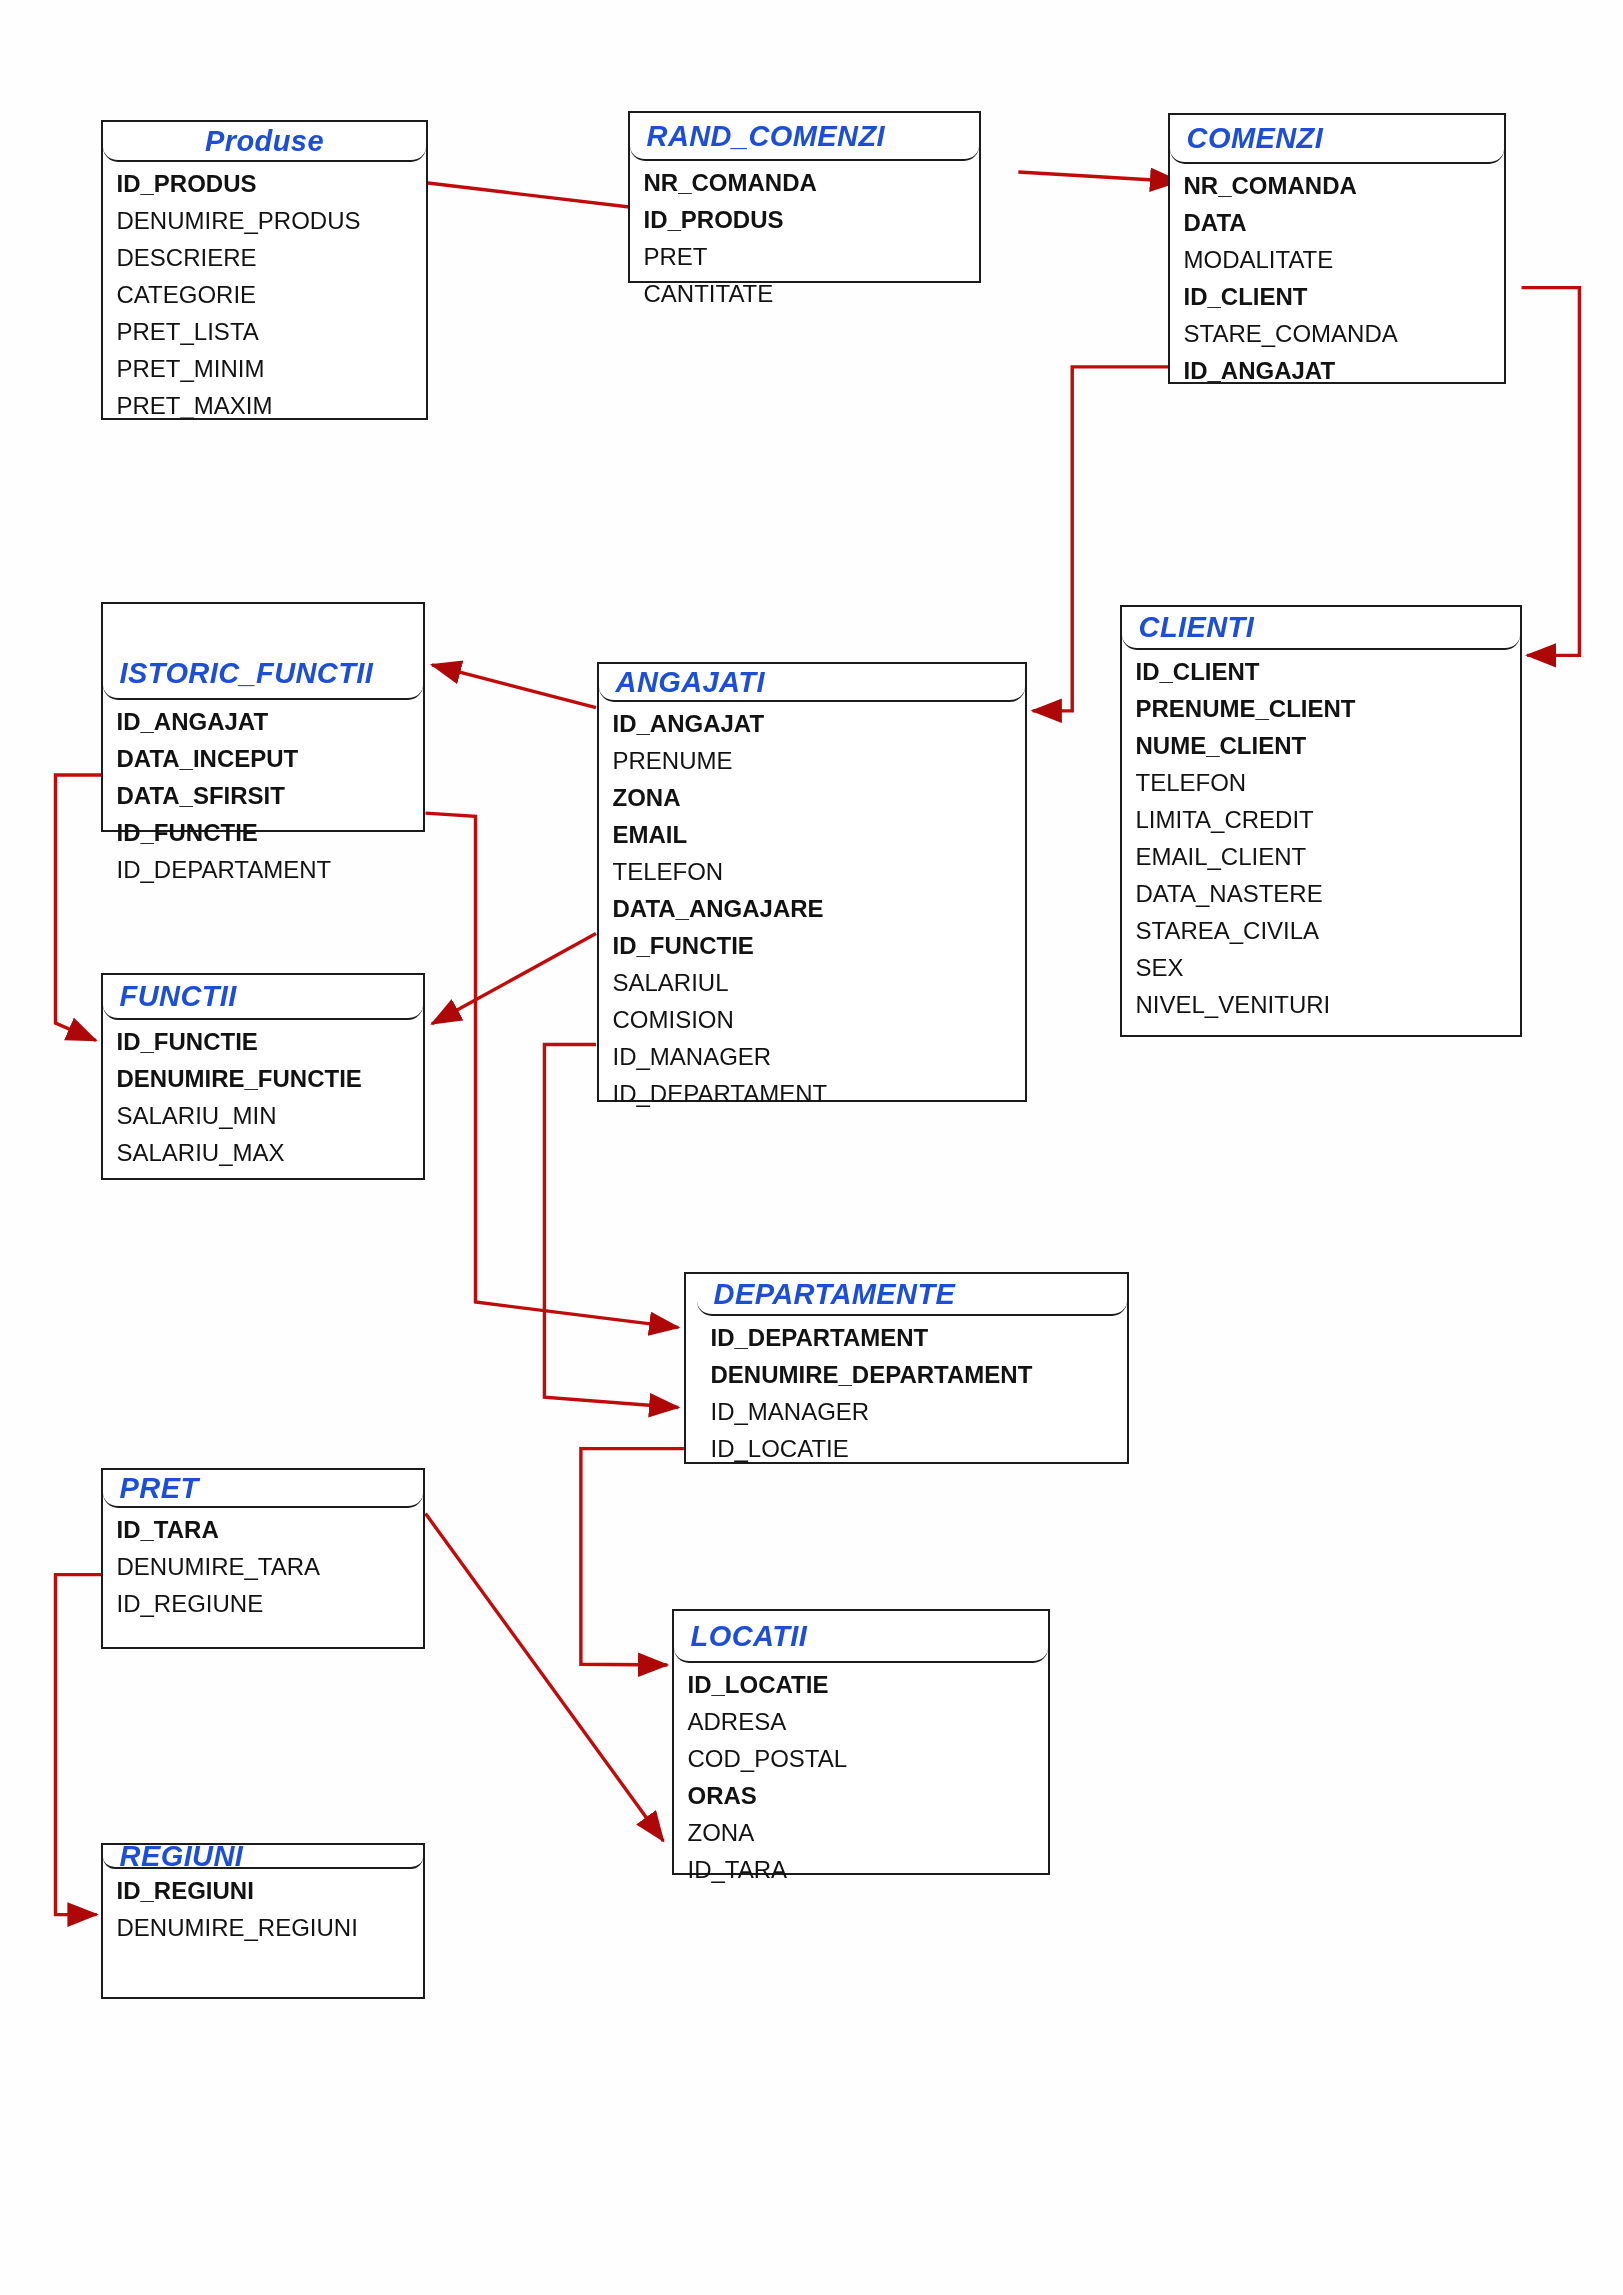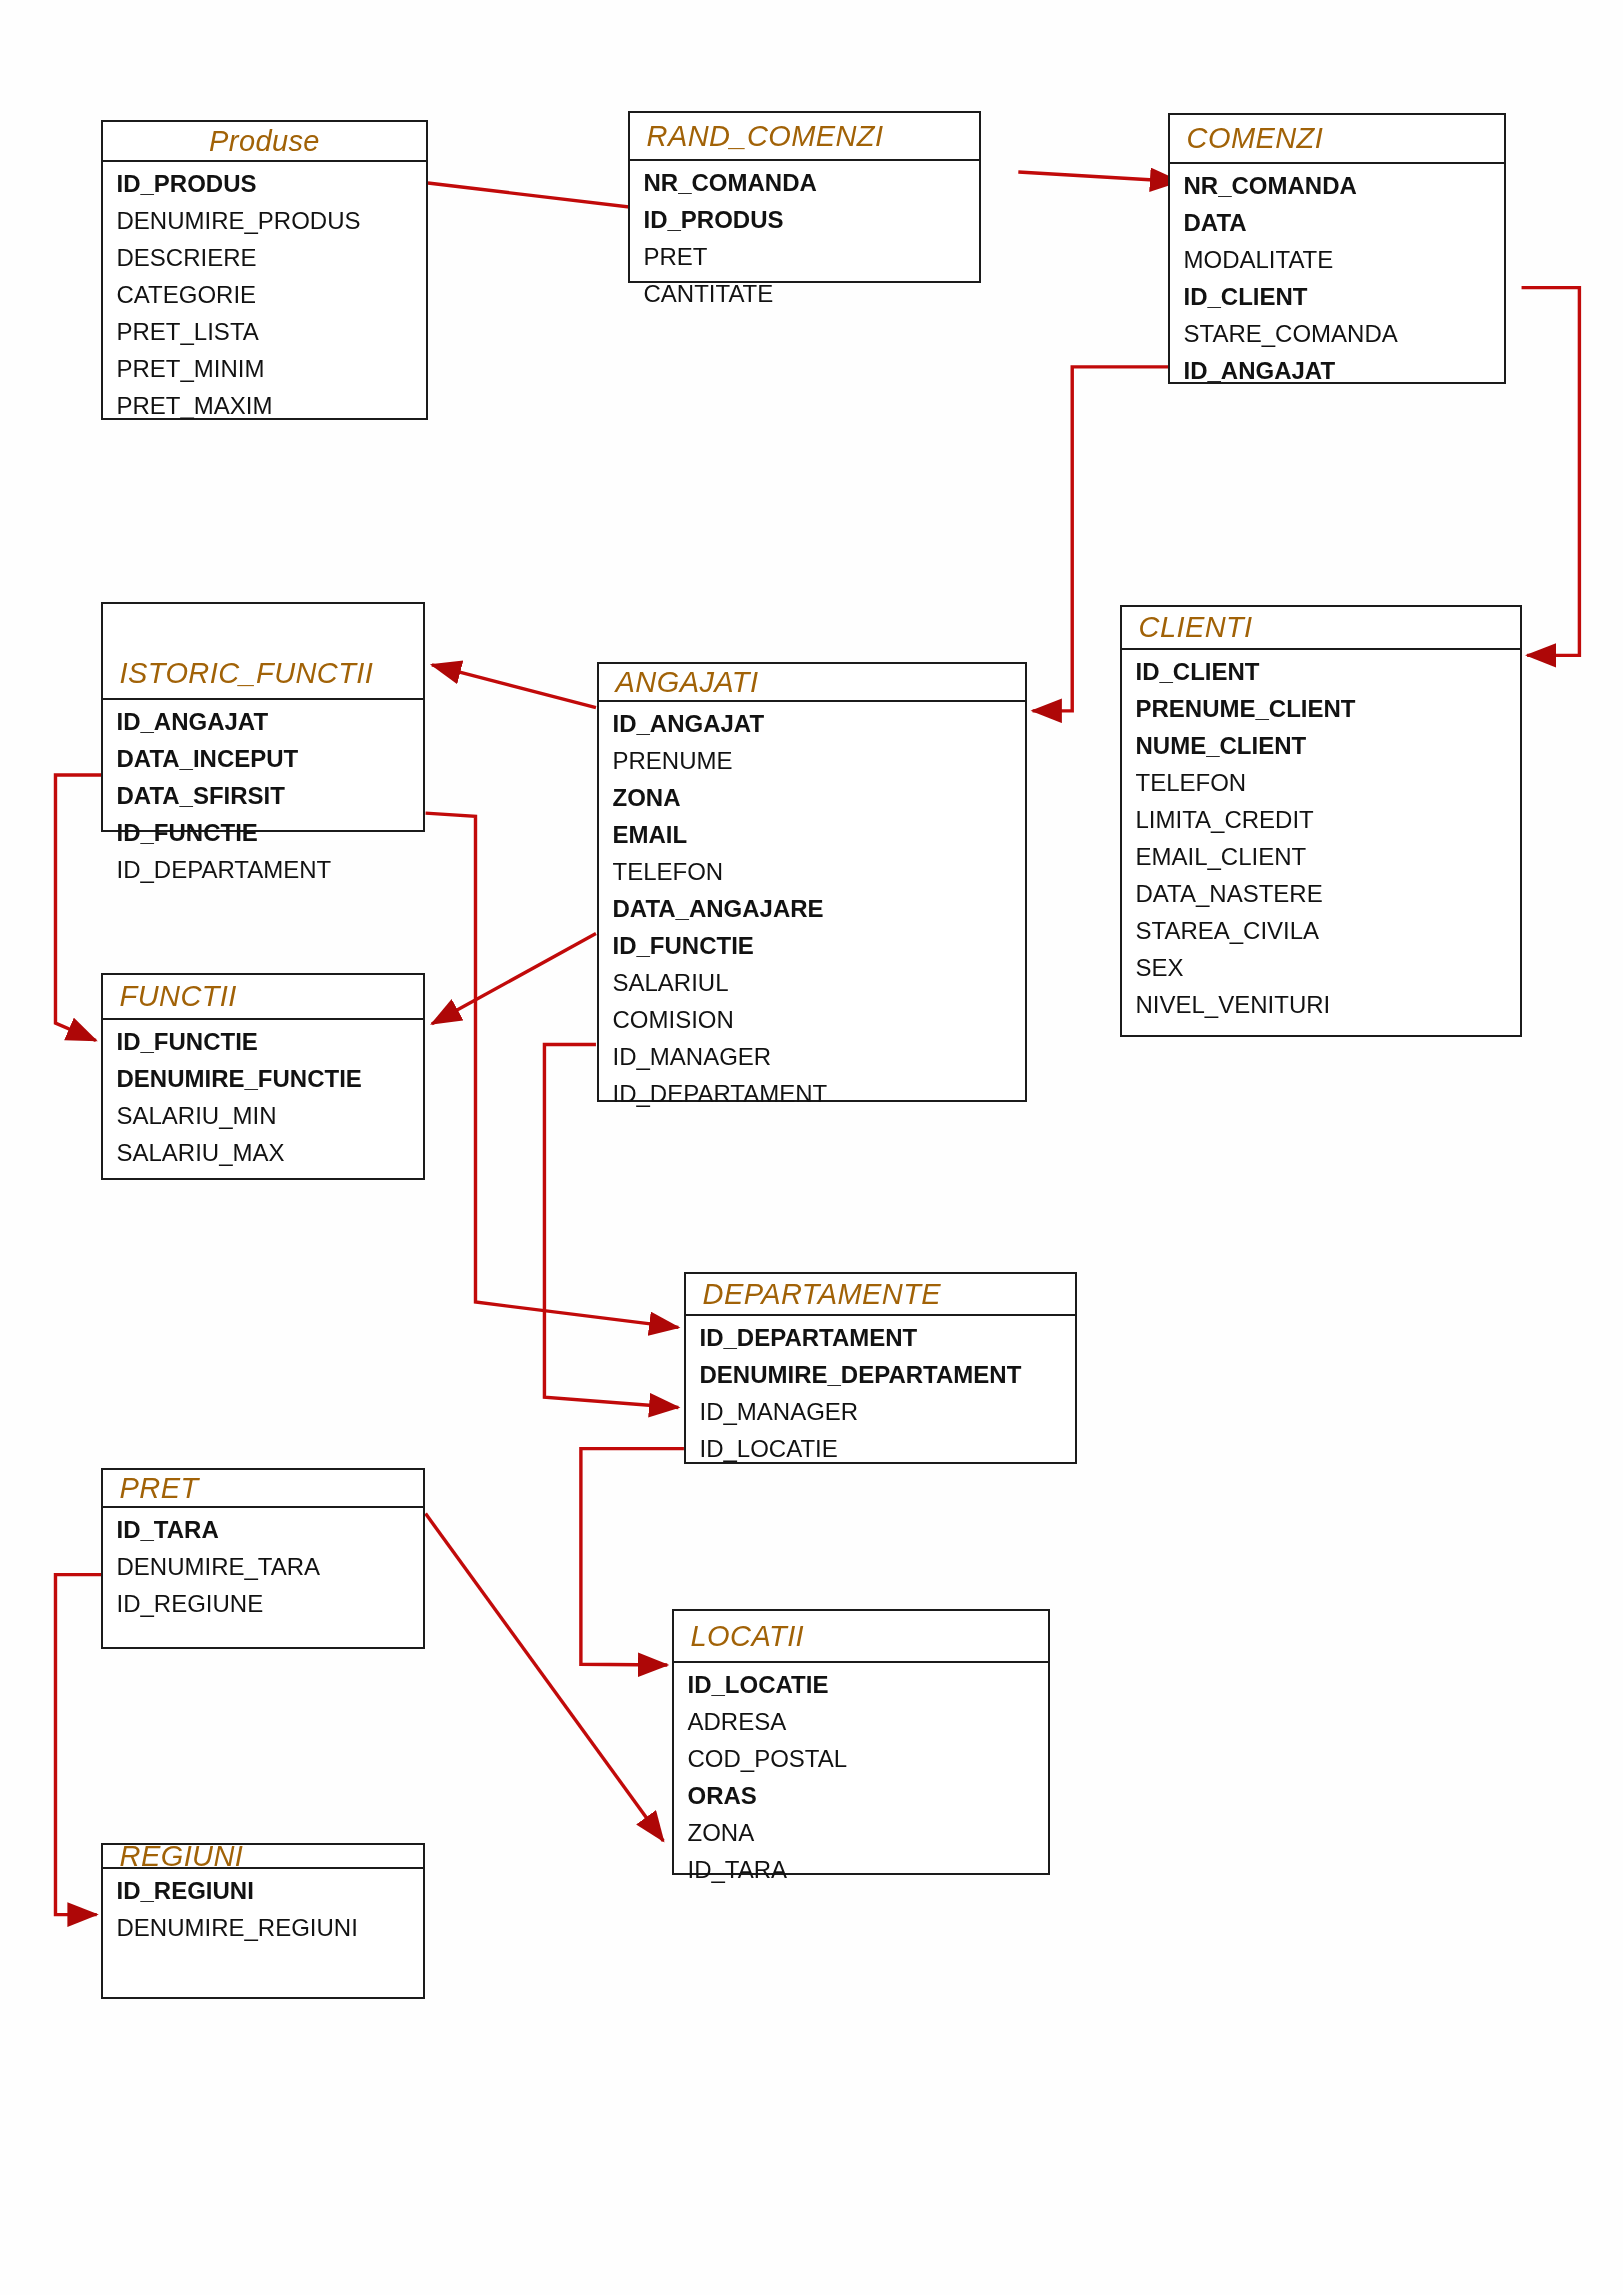--- a/index.html
+++ b/index.html
@@ -2,22 +2,22 @@
 <html style="font-size:12.7px"><head>
 <meta charset="utf-8">
 <style>
   html,body{margin:0;padding:0;background:#ffffff;}
   #diagram{position:relative;overflow:hidden;background:#fefefe;
            font-family:"Liberation Sans", sans-serif;}
   #connector-layer{position:absolute;left:0;top:0;z-index:1;}
   .er-table{position:absolute;box-sizing:border-box;border:2.4px solid #1b1b1b;
             background:#ffffff;z-index:2;}
   .er-header{box-sizing:border-box;border-bottom:2.4px solid #1b1b1b;
-             display:flex;align-items:center;font-weight:normal;font-style:italic;
-             font-size:29px;color:#a16207;padding-left:16.6px;letter-spacing:0.4px;}
+             display:flex;align-items:center;font-weight:bold;font-style:italic;
+             font-size:29px;color:#1d4ed8;padding-left:16.6px;letter-spacing:0.4px;border-radius:15px;}
   .er-table.center .er-header{justify-content:center;padding-left:0;}
   .er-rows{padding:3.2px 0 0 13.5px;}
   .er-attr{font-size:24px;line-height:37px;color:#121212;white-space:nowrap;}
   .er-attr.bold{font-weight:bold;}
 </style>
 </head>
 <body>
 
 <div id="diagram" style="width: 1623px; height: 2295px; background: rgb(254, 254, 254);">
   <svg id="connector-layer" xmlns="http://www.w3.org/2000/svg" width="1623" height="2295" viewBox="0 0 2048 2896">
@@ -114,21 +114,21 @@
   </div>
     <div class="er-table" style="left: 101px; top: 973px; width: 324px; height: 207px; border-color: rgb(27, 27, 27);">
     <div class="er-header" style="height: 45px; border-color: rgb(27, 27, 27);">FUNCTII</div>
     <div class="er-rows">
         <div class="er-attr bold">ID_FUNCTIE</div>
         <div class="er-attr bold">DENUMIRE_FUNCTIE</div>
         <div class="er-attr">SALARIU_MIN</div>
         <div class="er-attr">SALARIU_MAX</div>
       </div>
   </div>
-    <div class="er-table" style="left: 684px; top: 1272px; width: 393px; height: 192px; border-color: rgb(27, 27, 27);">
+    <div class="er-table" style="left: 684px; top: 1272px; width: 445px; height: 192px; border-color: rgb(27, 27, 27); padding-left: 11px;">
     <div class="er-header" style="height: 42px; border-color: rgb(27, 27, 27);">DEPARTAMENTE</div>
     <div class="er-rows">
         <div class="er-attr bold">ID_DEPARTAMENT</div>
         <div class="er-attr bold">DENUMIRE_DEPARTAMENT</div>
         <div class="er-attr">ID_MANAGER</div>
         <div class="er-attr">ID_LOCATIE</div>
       </div>
   </div>
     <div class="er-table" style="left: 101px; top: 1468px; width: 324px; height: 181px; border-color: rgb(27, 27, 27);">
     <div class="er-header" style="height: 38px; border-color: rgb(27, 27, 27);">PRET</div>

